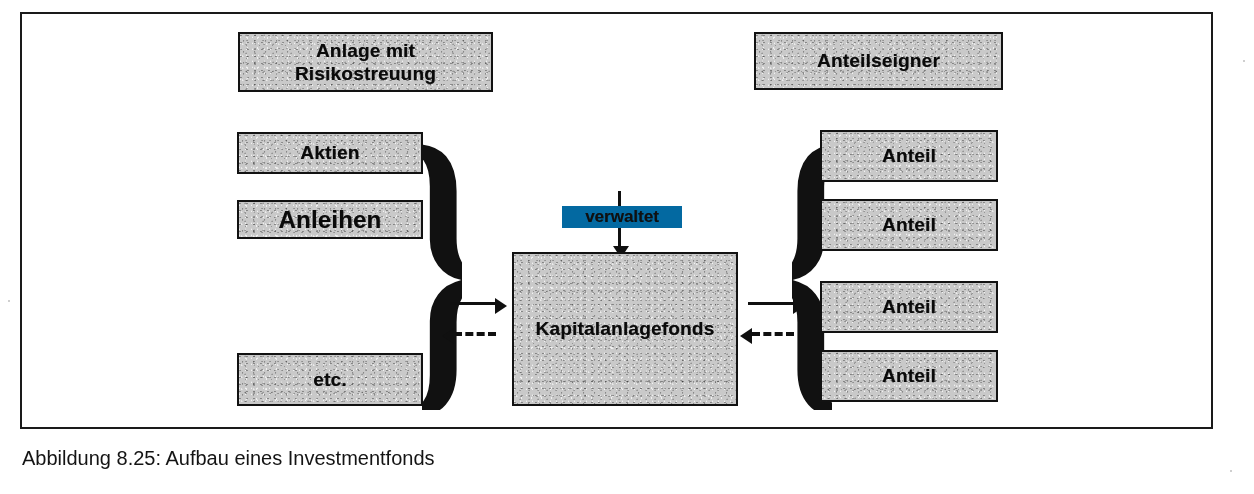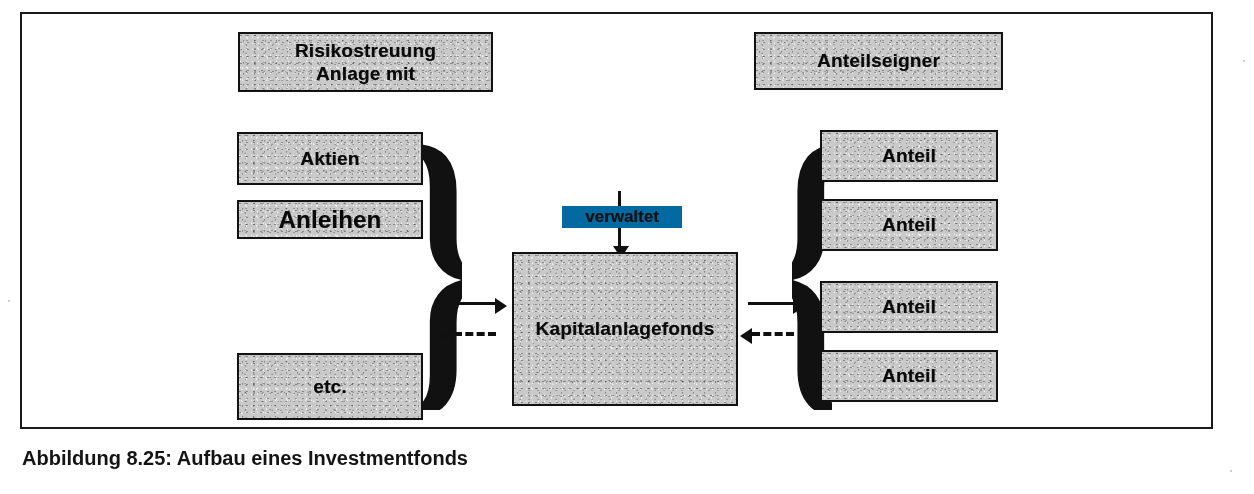--- a/index.html
+++ b/index.html
@@ -53,24 +53,24 @@
     line-height: 1.22;
     text-shadow: 0.4px 0 0 rgba(0,0,0,0.45);
   }
   .dbox .lines { position: relative; z-index: 2; }
   .dbox .lines > div { white-space: nowrap; }
 
   
   #box-anlage-risikostreuung { left: 216px; top: 18px;  width: 255px; height: 60px; font-size: 19px; }
   #box-anteilseigner         { left: 732px; top: 18px;  width: 249px; height: 58px; font-size: 19px; text-align: center; }
 
-  #box-aktien   { left: 215px; top: 118px; width: 186px; height: 53px; font-size: 19px; }
+  #box-aktien   { left: 215px; top: 118px; width: 186px; height: 42px; font-size: 19px; }
   #box-anleihen { left: 215px; top: 186px; width: 186px; height: 39px; font-size: 24px; }
   #box-derivate { left: 215px; top: 269px; width: 186px; height: 53px; font-size: 19px; }
-  #box-etc      { left: 215px; top: 339px; width: 186px; height: 67px; font-size: 19px; }
+  #box-etc      { left: 215px; top: 339px; width: 186px; height: 53px; font-size: 19px; }
 
   #box-kag   { left: 490px; top: 115px; width: 216px; height: 62px; font-size: 19px; }
   #box-fonds { left: 490px; top: 238px; width: 226px; height: 154px; font-size: 19px; }
 
   #box-anteil-1 { left: 798px; top: 116px; width: 178px; height: 52px; font-size: 19px; }
   #box-anteil-2 { left: 798px; top: 185px; width: 178px; height: 52px; font-size: 19px; }
   #box-anteil-3 { left: 798px; top: 267px; width: 178px; height: 52px; font-size: 19px; }
   #box-anteil-4 { left: 798px; top: 336px; width: 178px; height: 52px; font-size: 19px; }
 
   
@@ -168,41 +168,41 @@
     z-index: 5;
     text-shadow: 0.4px 0 0 rgba(0,0,0,0.4);
   }
 
   
   #figure-caption {
     position: absolute;
     left: 22px;
     top: 447px;
     font-size: 20px;
-    font-weight: bold;
+    font-weight: normal;
     color: #141414;
     white-space: nowrap;
   }
 
   
   .speck {
     position: absolute;
     background: #cfcfcf;
     width: 2px; height: 2px;
   }
 </style>
 </head>
 <body>
 
 <div id="figure-frame">
 
   <div class="dbox" id="box-anlage-risikostreuung">
     <div class="lines">
+      <div>Anlage mit</div>
       <div>Risikostreuung</div>
-      <div>Anlage mit</div>
     </div>
   </div>
 
   <div class="dbox" id="box-anteilseigner">
     <div class="lines">
       <div>Anteilseigner</div>
     </div>
   </div>
 
   <div class="dbox" id="box-aktien">

